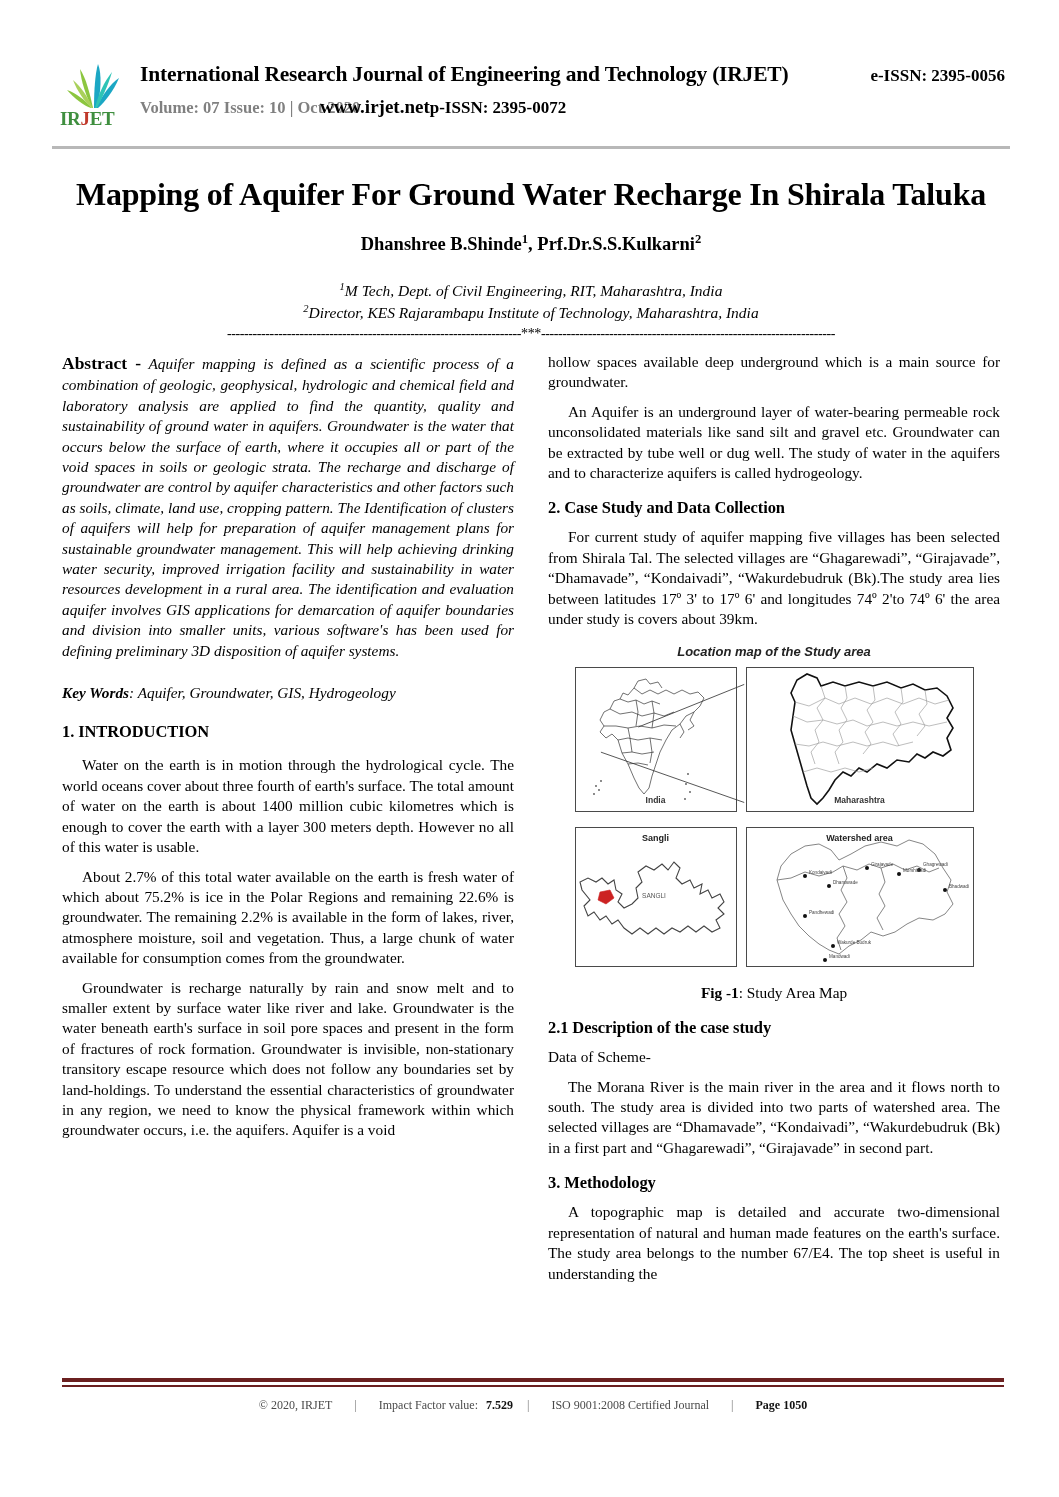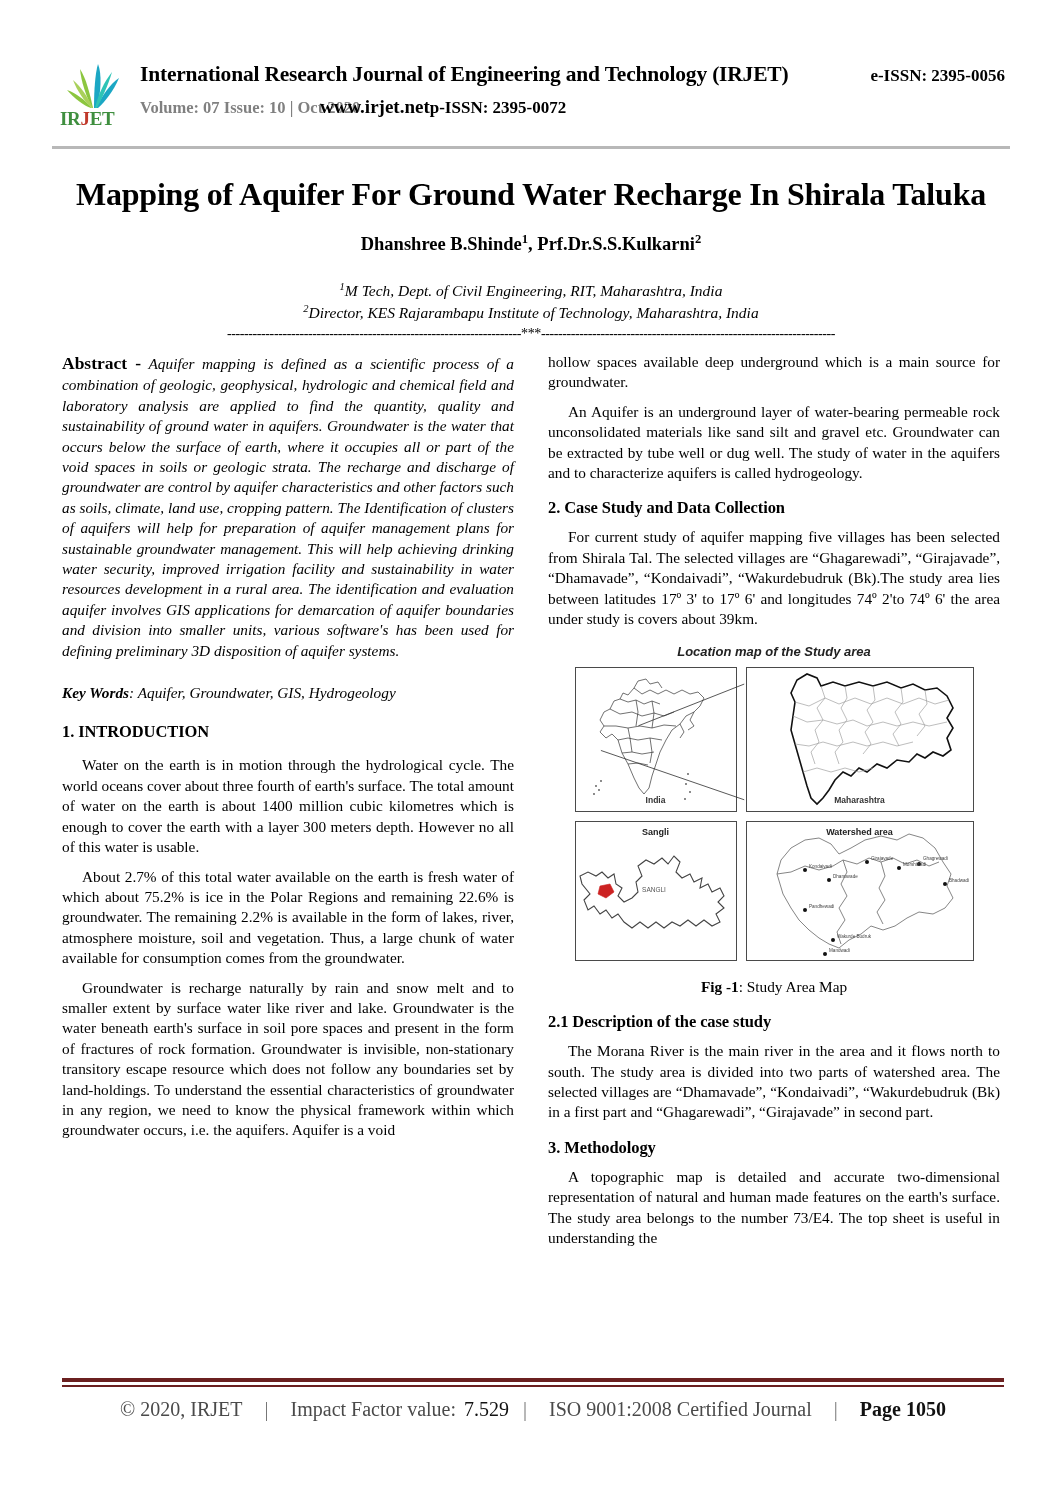--- a/index.html
+++ b/index.html
@@ -223,21 +223,21 @@
     font-weight: bold;
     font-style: italic;
     font-size: 13px;
     color: #222;
     margin-bottom: 6px;
   }
   .fig-grid {
     display: grid;
     grid-template-columns: 162px 228px;
     grid-template-rows: 145px 140px;
-    gap: 9px 9px;
+    gap: 15px 9px;
     justify-content: center;
   }
   .map-box {
     border: 1px solid #4a4a4a;
     position: relative;
     background: #fff;
     overflow: hidden;
   }
   .map-label {
     position: absolute;
@@ -296,26 +296,26 @@
   }
   .footer {
     position: absolute;
     left: 62px;
     top: 1398px;
     width: 942px;
     display: flex;
     justify-content: center;
     align-items: baseline;
     font-family: "Liberation Serif", serif;
-    font-size: 20px;
+    font-size: 12px;
     color: #4a4a4a;
   }
   .footer span.f { margin: 0 8px; }
   .footer .sep { color: #777; margin: 0 14px; }
-  .footer b { color: #111; font-weight: normal; }
+  .footer b { color: #111; font-weight: bold; }
   .footer .pg { color: #111; font-weight: bold; }
 </style>
 </head>
 <body>
 
 <div class="page">
 
   <div class="header">
     <div class="header-row">
       <div class="logo-block">
@@ -489,24 +489,25 @@
             <line x1="48" y1="88" x2="178" y2="140"></line>
           </g>
         </svg>
       </div>
       <div class="fig-caption">
         <b>Fig -1</b><span>: Study Area Map</span>
       </div>
     </div>
 
     <h2 class="sec tight">2.1 Description of the case study</h2>
+    <p class="body">Data of Scheme-</p>
     <p class="body indent">The Morana River is the main river in the area and it flows north to south.  The study area is divided into two parts of watershed area. The selected villages are “Dhamavade”, “Kondaivadi”, “Wakurdebudruk (Bk) in a first part and “Ghagarewadi”, “Girajavade” in second part.</p>
 
     <h2 class="sec tight">3. Methodology</h2>
-    <p class="body indent">A topographic map is detailed and accurate two-dimensional representation of natural and human made features on the earth's surface. The study area belongs to the number 73/E4. The top sheet is useful in understanding the</p>
+    <p class="body indent">A topographic map is detailed and accurate two-dimensional representation of natural and human made features on the earth's surface. The study area belongs to the number 67/E4. The top sheet is useful in understanding the</p>
   </div>
 
   <div class="footer-rule-top"></div>
   <div class="footer-rule-bot"></div>
   <div class="footer">
     <span class="f">© 2020, IRJET</span>
     <span class="sep">|</span>
     <span class="f">Impact Factor value:</span>
     <b>7.529</b>
     <span class="sep">|</span>

